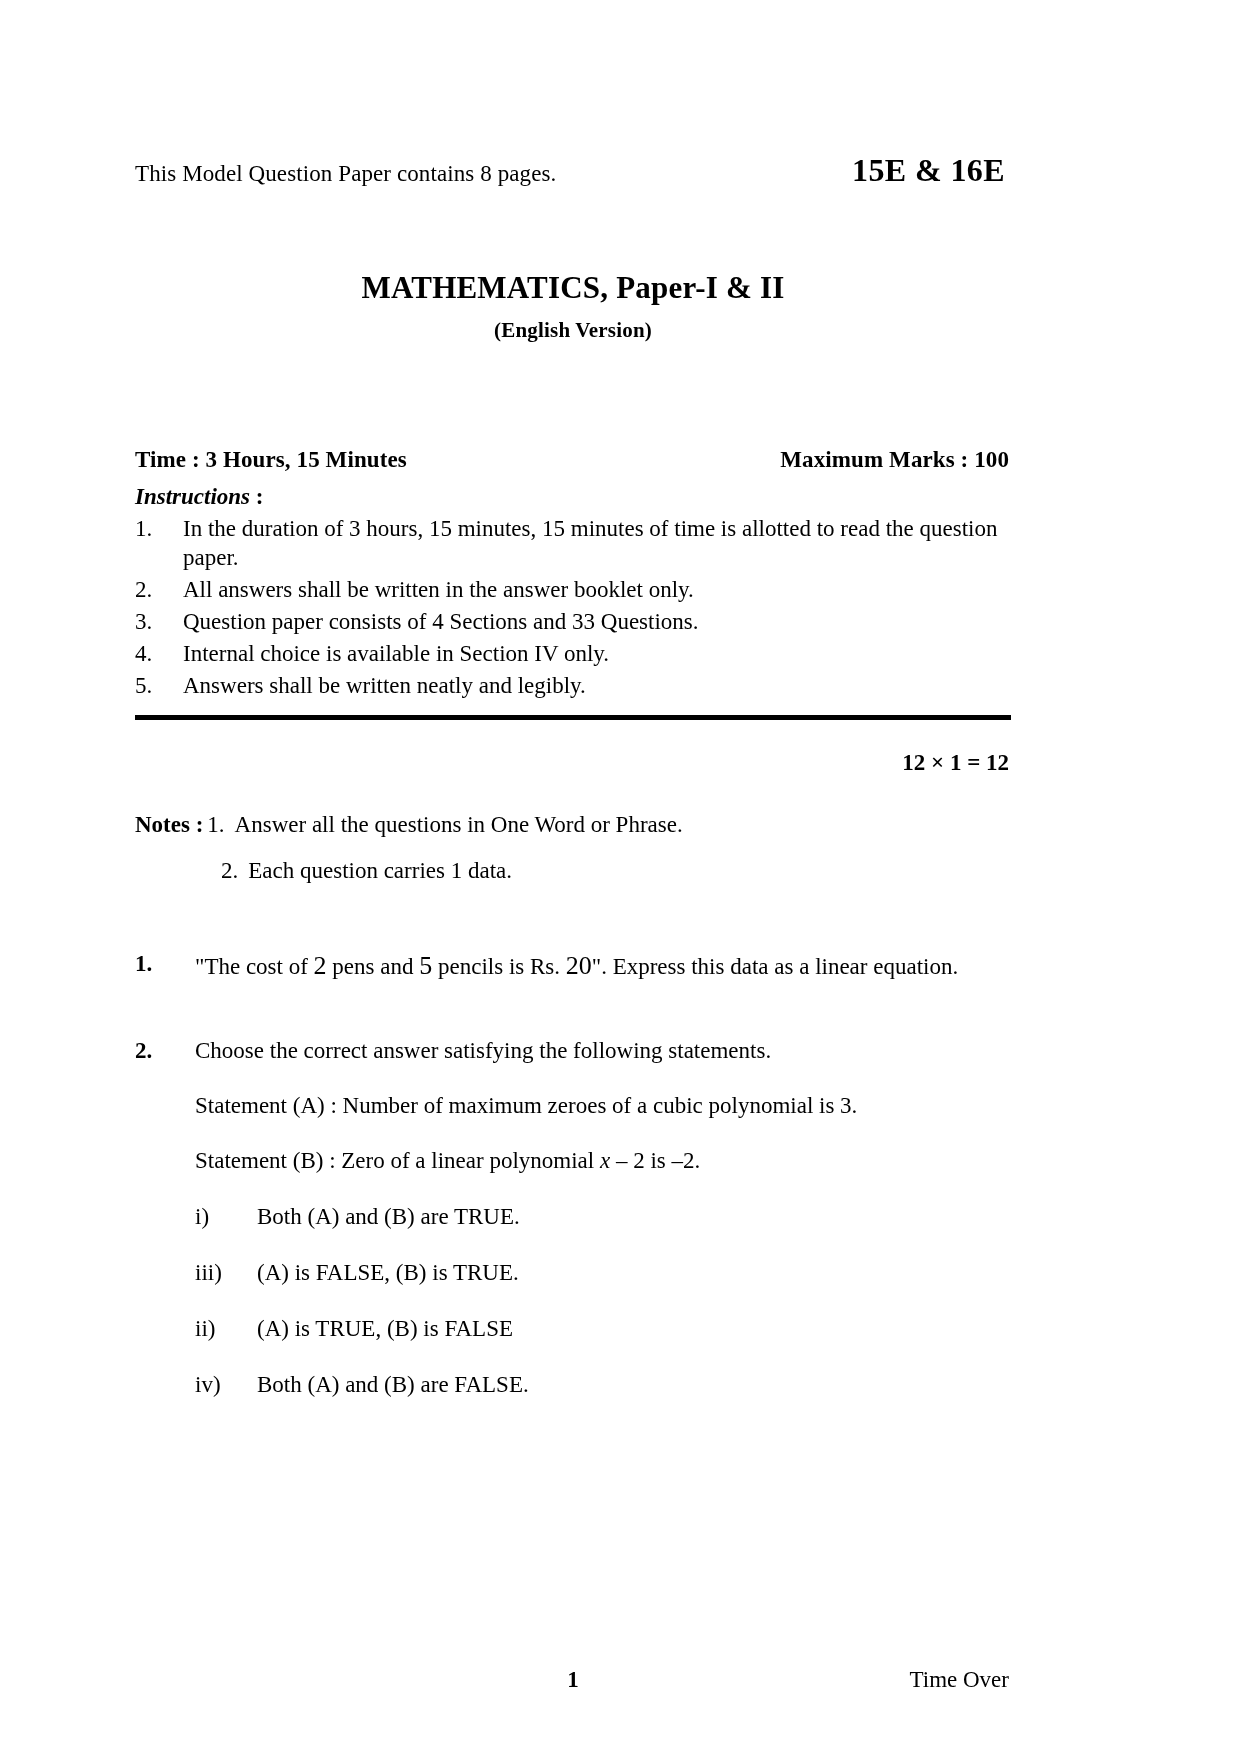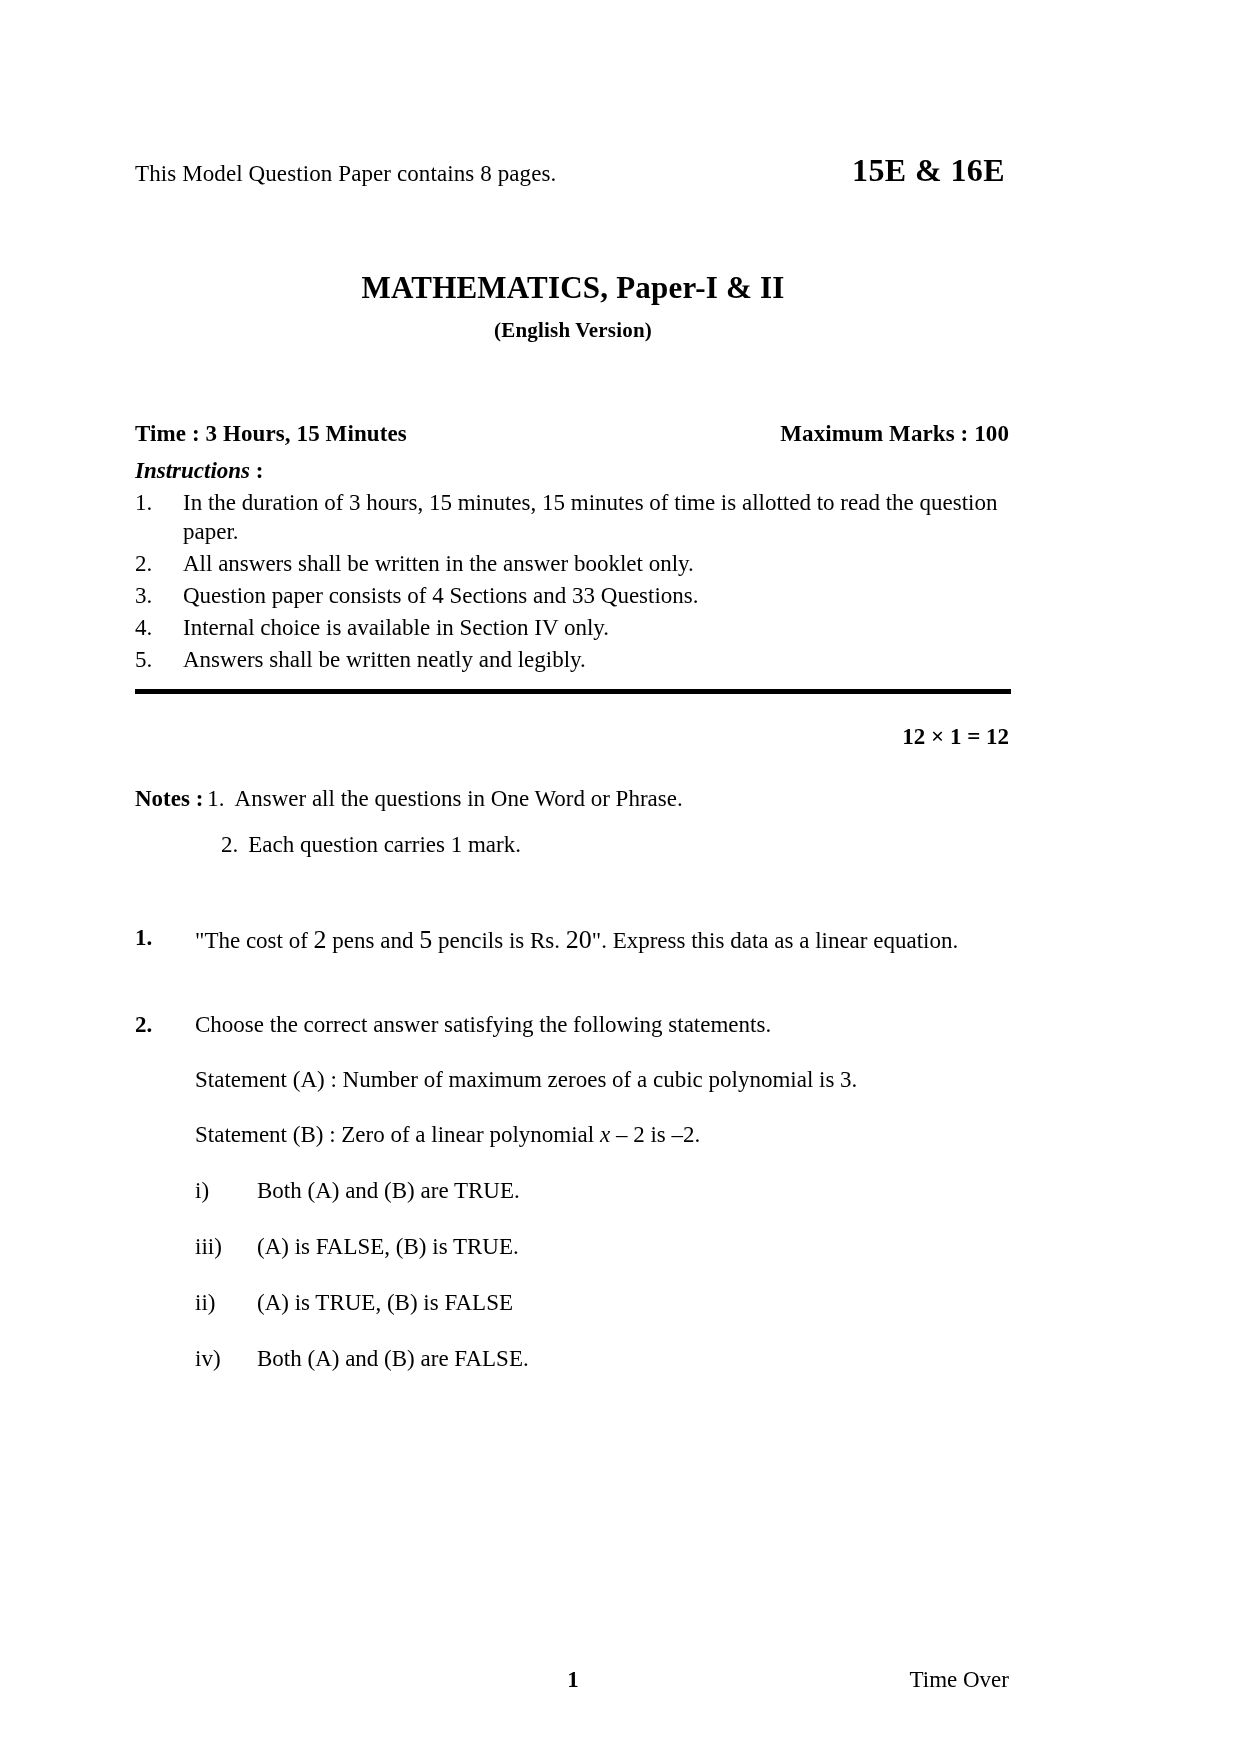--- a/index.html
+++ b/index.html
@@ -57,21 +57,21 @@
     font-weight: bold;
     margin-top: 12px;
     letter-spacing: 0.2px;
   }
 
   
   .meta-row {
     display: flex;
     justify-content: space-between;
     align-items: baseline;
-    margin-top: 78px;
+    margin-top: 104px;
     font-size: 23px;
     font-weight: bold;
     letter-spacing: 0.1px;
   }
   .meta-marks { padding-right: 2px; }
 
   
   .instructions-label {
     font-size: 23px;
     font-weight: bold;
@@ -259,21 +259,21 @@
   </div>
 
   <div class="notes-block">
     <div class="notes-line">
       <span class="notes-label">Notes :</span>
       <span class="notes-num">1.</span>
       <span class="notes-text"><span>Answer </span><span class="b">all</span><span> the questions in One Word or Phrase.</span></span>
     </div>
     <div class="notes-line-2">
       <span class="notes-num">2.</span>
-      <span class="notes-text"><span>Each question carries </span><span class="b">1</span><span> mark.</span></span>
+      <span class="notes-text"><span>Each question carries </span><span class="b">1</span><span> data.</span></span>
     </div>
   </div>
 
   <div class="questions">
 
     <div class="q-item">
       <div class="q-num">1.</div>
       <div class="q-body"><span>"The cost of </span><span class="bignum">2</span><span> pens and </span><span class="bignum">5</span><span> pencils is Rs. </span><span class="bignum">20</span><span>". Express this data as a linear equation.</span></div>
     </div>
 

